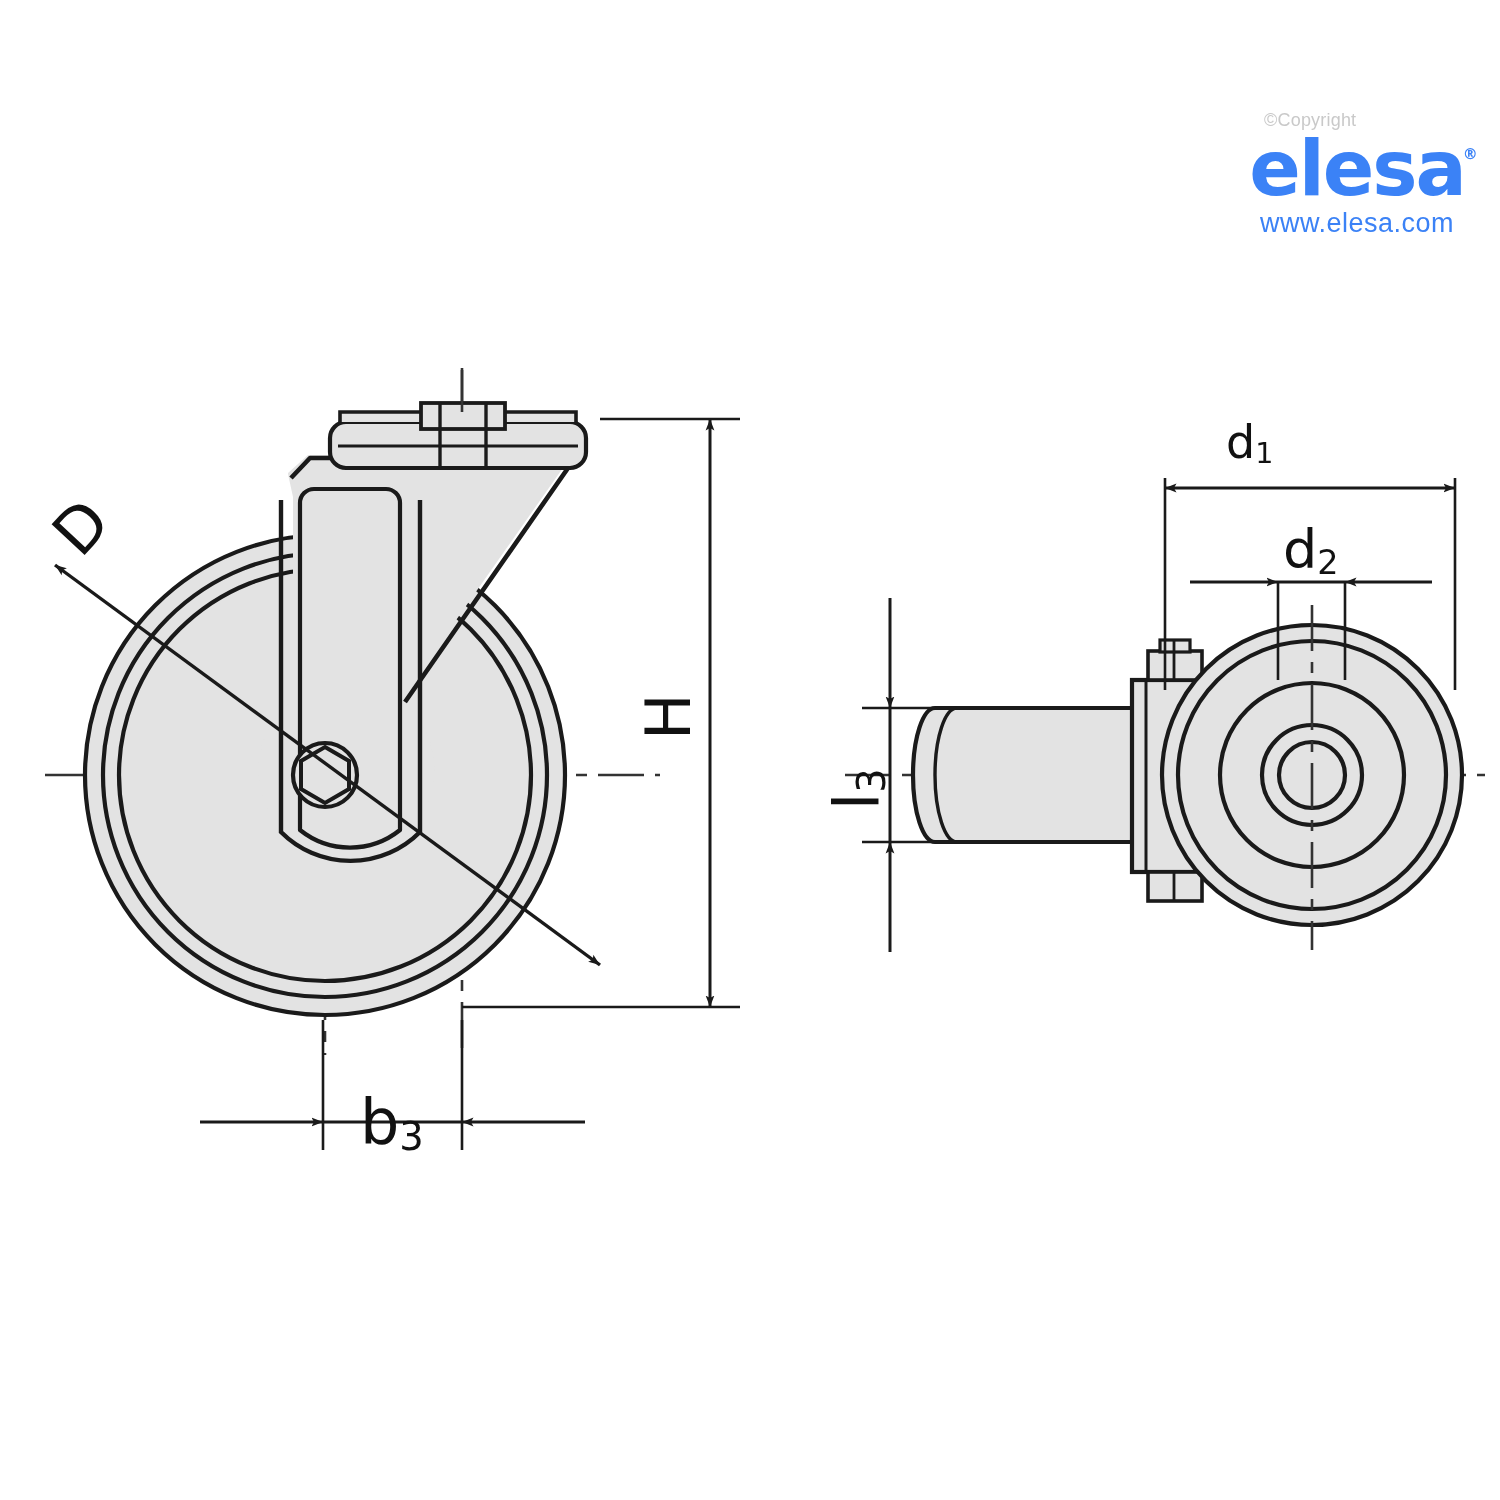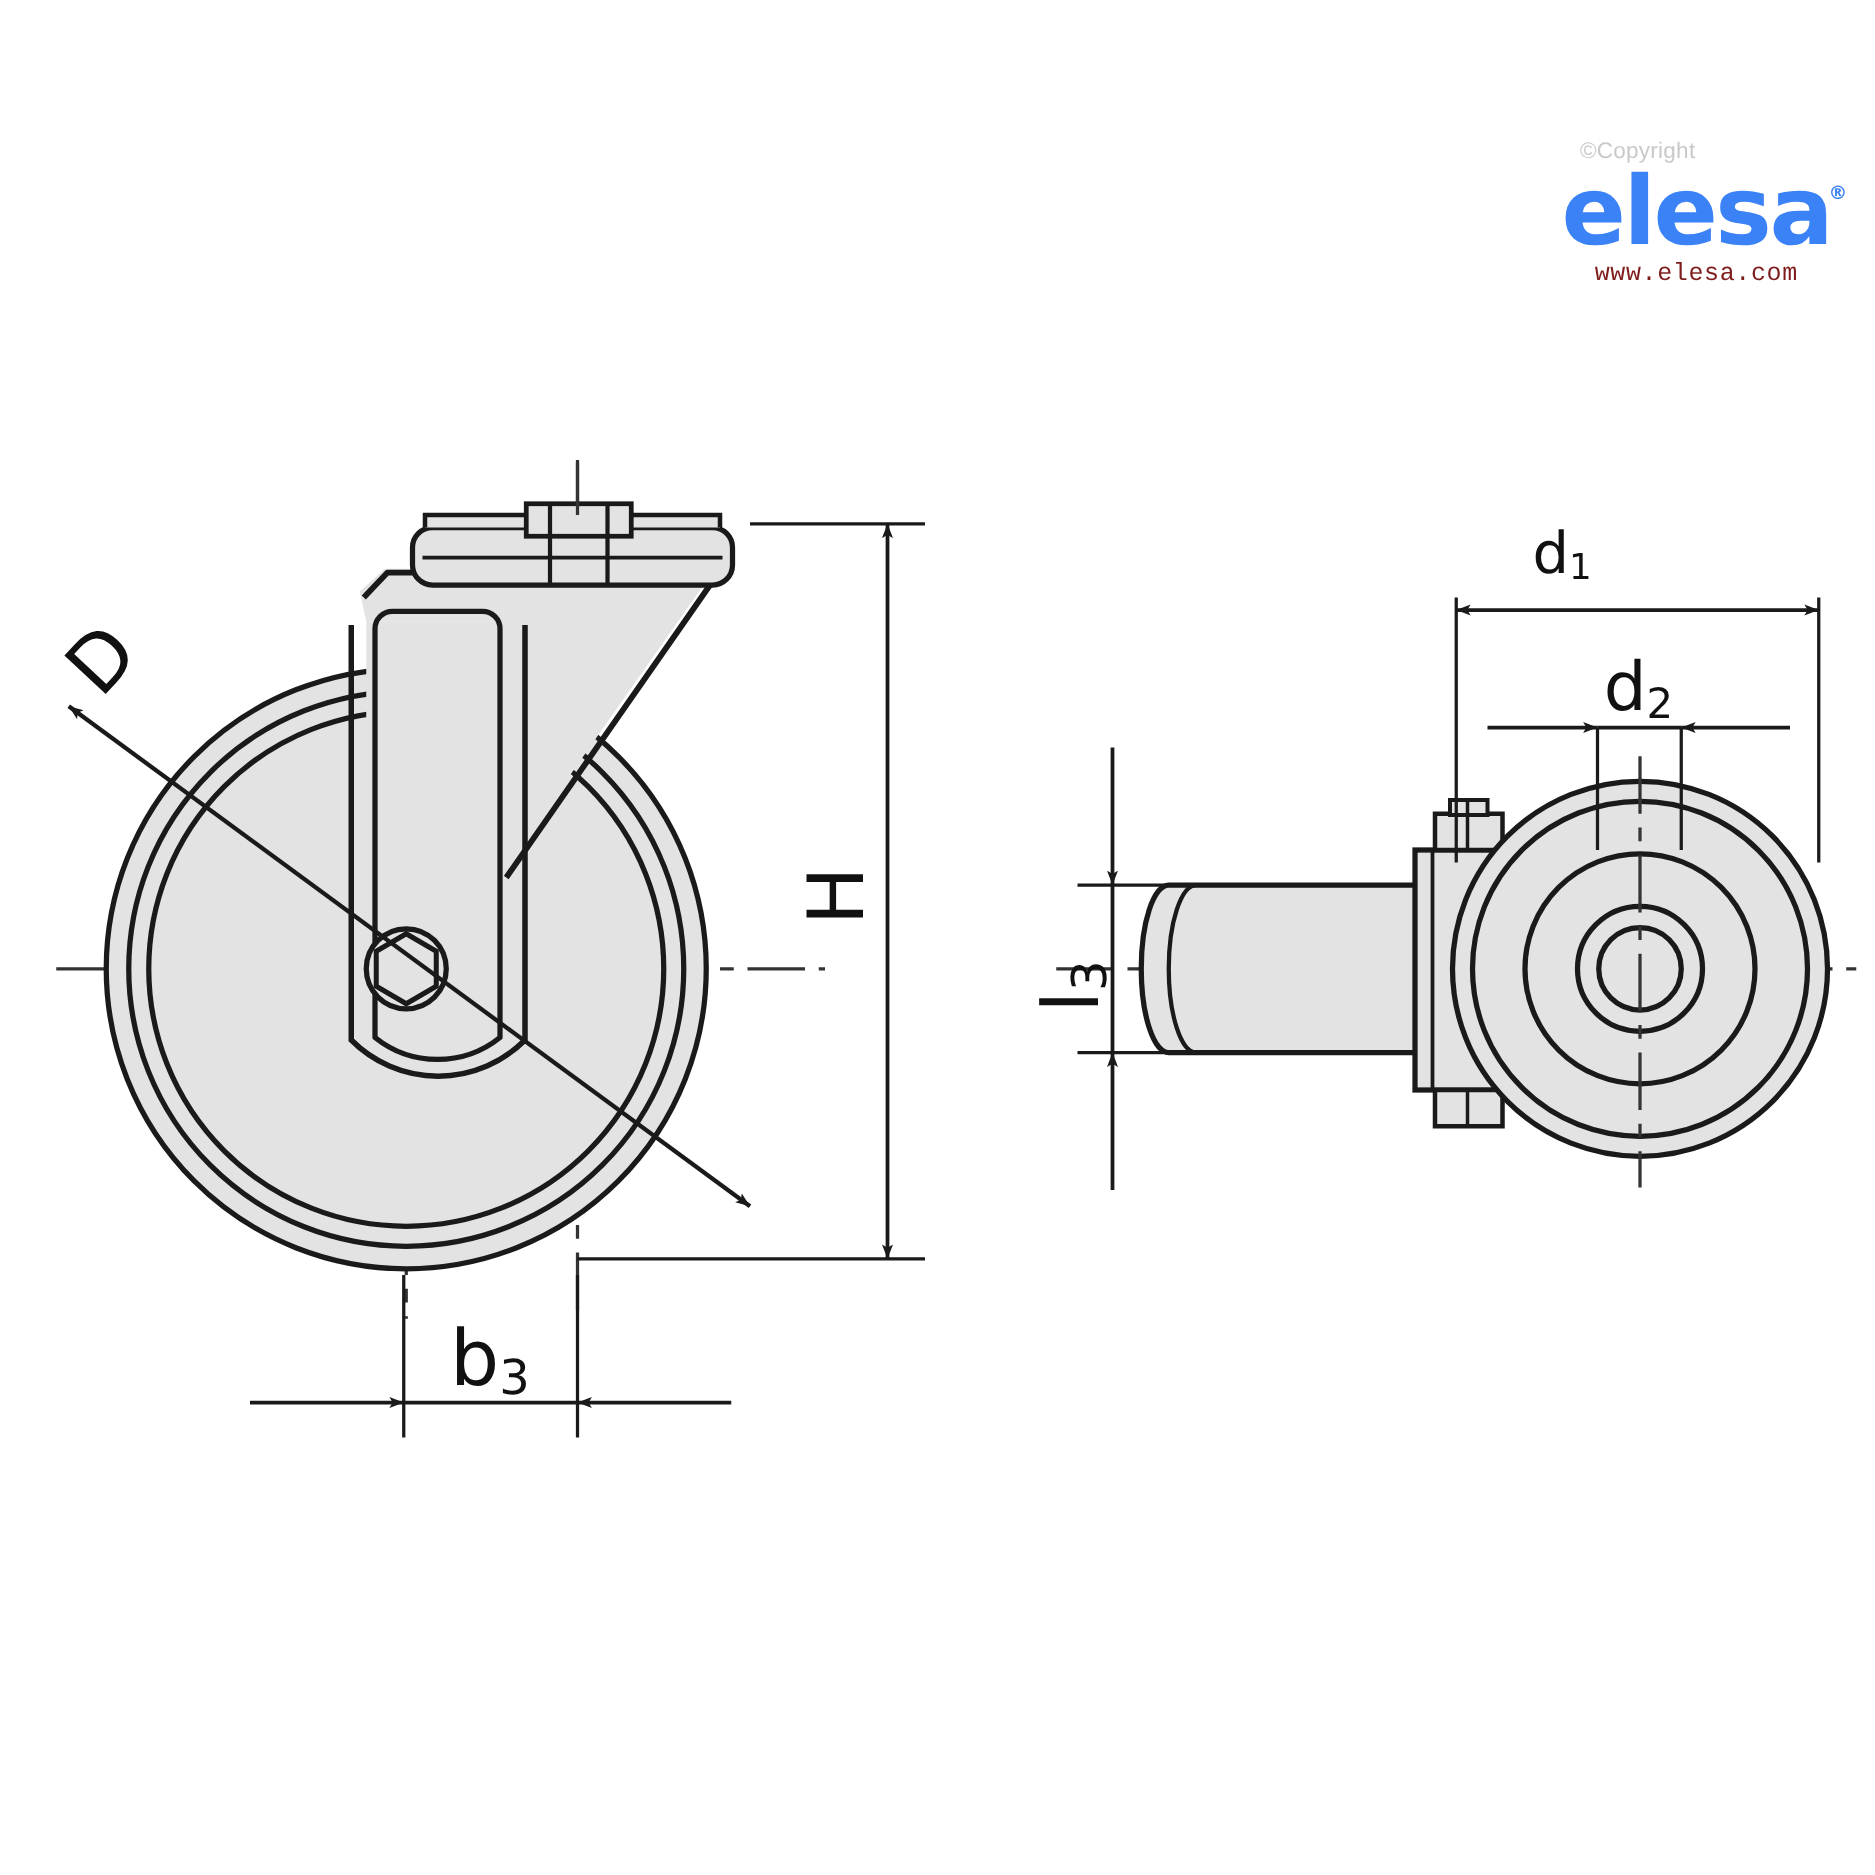--- a/index.html
+++ b/index.html
@@ -55,43 +55,43 @@
   }
   .brand-name sup {
     font-size: 15px;
     font-weight: 700;
     position: absolute;
     top: 14px;
     right: -13px;
     letter-spacing: 0;
   }
   .brand-url {
-    font-family: Liberation Mono, monospace;
-    font-size: 20px;
-    color: #7f1d1d;
+    font-family: Liberation Sans, sans-serif;
+    font-size: 27px;
+    color: #3b82f6;
     letter-spacing: .5px;
     margin-top: 3px;
   }
   .dim-label {
     position: absolute;
     font-family: "DejaVu Sans", sans-serif;
     color: #111111;
     user-select: none;
     white-space: nowrap;
   }
   .dim-label sub {
     font-size: 62%;
     vertical-align: baseline;
     position: relative;
     bottom: -.18em;
     letter-spacing: 0;
   }
   #lbl-D  { left: 38px;  top: 520px; font-size: 62px; transform: rotate(-47deg); transform-origin: left top; }
   #lbl-H  { left: 632px; top: 740px; font-size: 62px; transform: rotate(-90deg); transform-origin: left top; }
-  #lbl-b3 { left: 360px; top: 1050px; font-size: 62px; }
+  #lbl-b3 { left: 360px; top: 1085px; font-size: 62px; }
   #lbl-l3 { left: 820px; top: 810px; font-size: 62px; transform: rotate(-90deg); transform-origin: left top; }
   #lbl-d1 { left: 1226px; top: 415px; font-size: 46px; }
   #lbl-d2 { left: 1283px; top: 518px; font-size: 54px; }
 </style>
 </head>
 <body>
 
 <div id="sheet">
 
   <svg id="drawing" viewBox="0 0 1500 1500">

